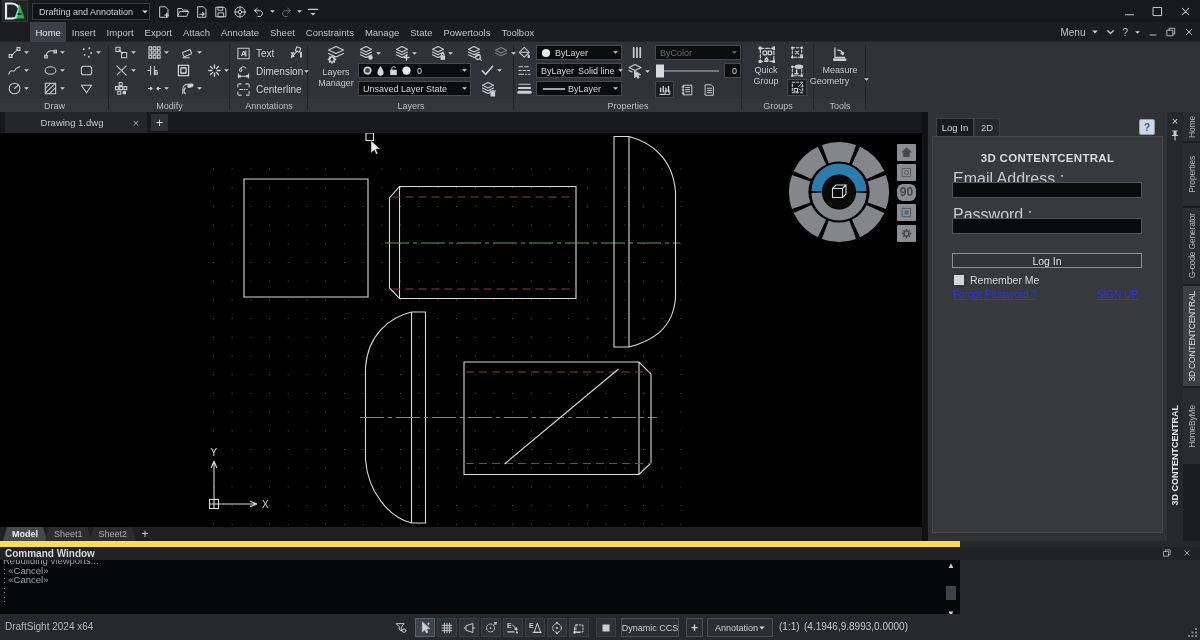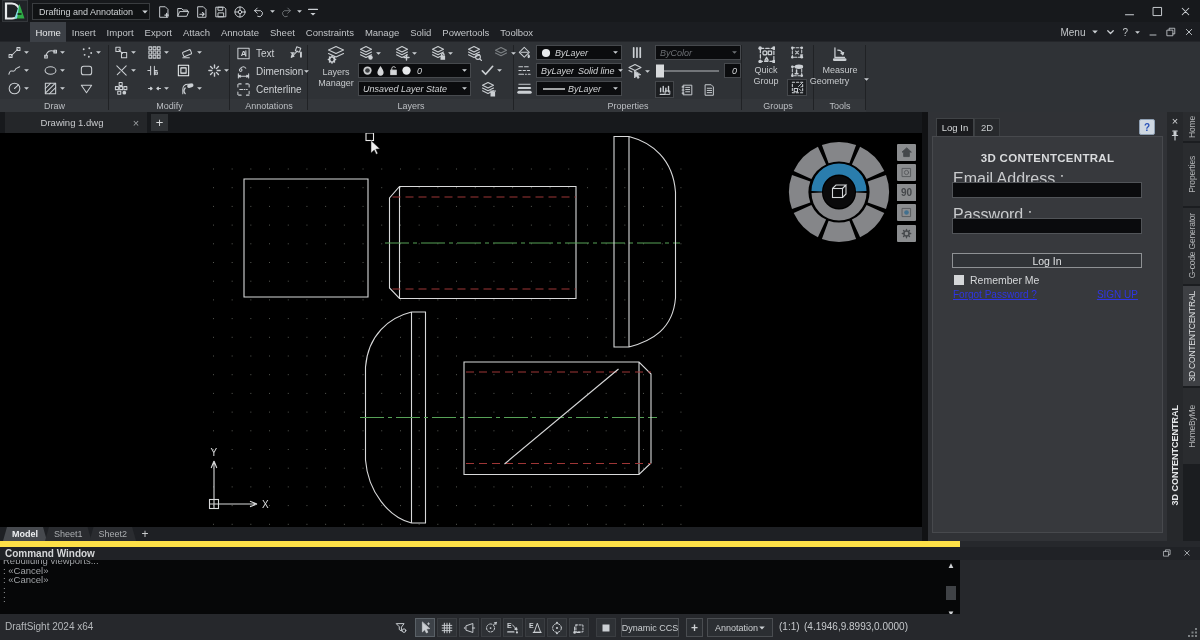--- a/index.html
+++ b/index.html
@@ -37,21 +37,21 @@
   
   #ribbon { left:0; top:42px; width:1200px; height:70px; background:#2f3236; }
   .rgroup { position:absolute; top:0; height:70px; }
   .rgroup .grp-label { position:absolute; left:0; right:0; bottom:0; height:13px; display:flex; align-items:center; justify-content:center; font-size:9px; color:#bcbfc3; background:#33363a; }
   .rgroup .divider { position:absolute; right:0; top:3px; bottom:2px; width:1px; background:#202225; }
   .icon-cell { position:absolute; display:flex; align-items:center; }
   .icon-cell .car { margin-left:1px; }
   .bigbtn { position:absolute; display:flex; flex-direction:column; align-items:center; }
   .bigbtn .blabel { margin-top:2px; text-align:center; font-size:9px; line-height:10.5px; color:#c6c9cc; white-space:pre-line; }
   .combo { position:absolute; background:#0b0c0e; border:1px solid #46494d; display:flex; align-items:center; height:15px; color:#d3d5d7; font-size:9px; }
-  .combo .ctext { flex:1; padding-left:4px; white-space:nowrap; overflow:hidden;font-style:italic; }
+  .combo .ctext { flex:1; padding-left:4px; white-space:nowrap; overflow:hidden; }
   .combo .ccaret { width:11px; display:flex; align-items:center; justify-content:center; }
   .anno-item { position:absolute; display:flex; align-items:center; height:16px; }
   .anno-item .alabel { font-size:10px; color:#ced1d4; margin-left:5px; }
   .graybtn { position:absolute; display:flex; align-items:center; justify-content:center; }
   .graybtn.pressed { background:#1c1e21; border:1px solid #45484c; }
 
   
   #doctabs { left:0; top:112px; width:922px; height:21px; background:#17191c; }
   #doctab-active { position:absolute; left:5px; top:0; width:142px; height:21px; background:#242629; display:flex; align-items:center; }
   #doctab-active .dt-label { flex:1; text-align:center; font-size:9.5px; color:#c9cbce; padding-left:14px; }
@@ -231,21 +231,21 @@
     <div id="ribbontabs">
         <div class="rtab active">Home</div>
         <div class="rtab">Insert</div>
         <div class="rtab">Import</div>
         <div class="rtab">Export</div>
         <div class="rtab">Attach</div>
         <div class="rtab">Annotate</div>
         <div class="rtab">Sheet</div>
         <div class="rtab">Constraints</div>
         <div class="rtab">Manage</div>
-        <div class="rtab">Solid</div>
+        <div class="rtab">State</div>
         <div class="rtab">Powertools</div>
         <div class="rtab">Toolbox</div>
       </div>
     <div id="menuright">
       <span class="mr-label">Menu</span>
       <span class="mini">
           <svg width="8" height="8" viewBox="0 0 8 8">
             <path d="M1.2 2.5 L4 5.5 L6.8 2.5 Z" fill="#cbcfd3"></path>
           </svg>
         </span>
@@ -991,21 +991,21 @@
         <svg width="13" height="13" viewBox="0 0 16 16" fill="none" stroke="#cbcfd3" stroke-width="1.1" stroke-linecap="round" stroke-linejoin="round">
           <path d="M8 2.5 L2.5 7.5 H4.5 V13 H11.5 V7.5 H13.5 Z" fill="#45484b" stroke="#45484b"></path>
         </svg>
       </div>
       <div class="abs" style="left: 897px; top: 30.5px; width: 19px; height: 17px; background: rgba(158, 160, 163, 0.88); border-radius: 1px; display: flex; align-items: center; justify-content: center; color: rgb(69, 72, 75); font-size: 8px; font-weight: bold;">
         <svg width="13" height="13" viewBox="0 0 16 16" fill="none" stroke="#cbcfd3" stroke-width="1.1" stroke-linecap="round" stroke-linejoin="round">
           <rect x="3" y="3" width="10" height="10" stroke="#55585b"></rect>
           <circle cx="8" cy="8" r="2.6" stroke="#55585b"></circle>
         </svg>
       </div>
-      <div class="abs" style="left: 897px; top: 50.5px; width: 19px; height: 17px; background: rgba(158, 160, 163, 0.88); border-radius: 0; display: flex; align-items: center; justify-content: center; color: rgb(69, 72, 75); font-size: 10px; font-weight: bold;">
+      <div class="abs" style="left: 897px; top: 50.5px; width: 19px; height: 17px; background: rgba(158, 160, 163, 0.88); border-radius: 6px; display: flex; align-items: center; justify-content: center; color: rgb(69, 72, 75); font-size: 12px; font-weight: bold;">
         <span>90</span>
       </div>
       <div class="abs" style="left: 897px; top: 70.5px; width: 19px; height: 17px; background: rgba(158, 160, 163, 0.88); border-radius: 1px; display: flex; align-items: center; justify-content: center; color: rgb(69, 72, 75); font-size: 8px; font-weight: bold;">
         <svg width="13" height="13" viewBox="0 0 16 16" fill="none" stroke="#cbcfd3" stroke-width="1.1" stroke-linecap="round" stroke-linejoin="round">
           <rect x="3" y="3" width="10" height="10" stroke="#55585b"></rect>
           <circle cx="8" cy="8" r="2.8" fill="#41708e" stroke="none"></circle>
         </svg>
       </div>
       <div class="abs" style="left: 897px; top: 91.5px; width: 19px; height: 17px; background: rgba(158, 160, 163, 0.88); border-radius: 1px; display: flex; align-items: center; justify-content: center; color: rgb(69, 72, 75); font-size: 8px; font-weight: bold;">
         <svg width="13" height="13" viewBox="0 0 16 16" fill="none" stroke="#cbcfd3" stroke-width="1.1" stroke-linecap="round" stroke-linejoin="round">

